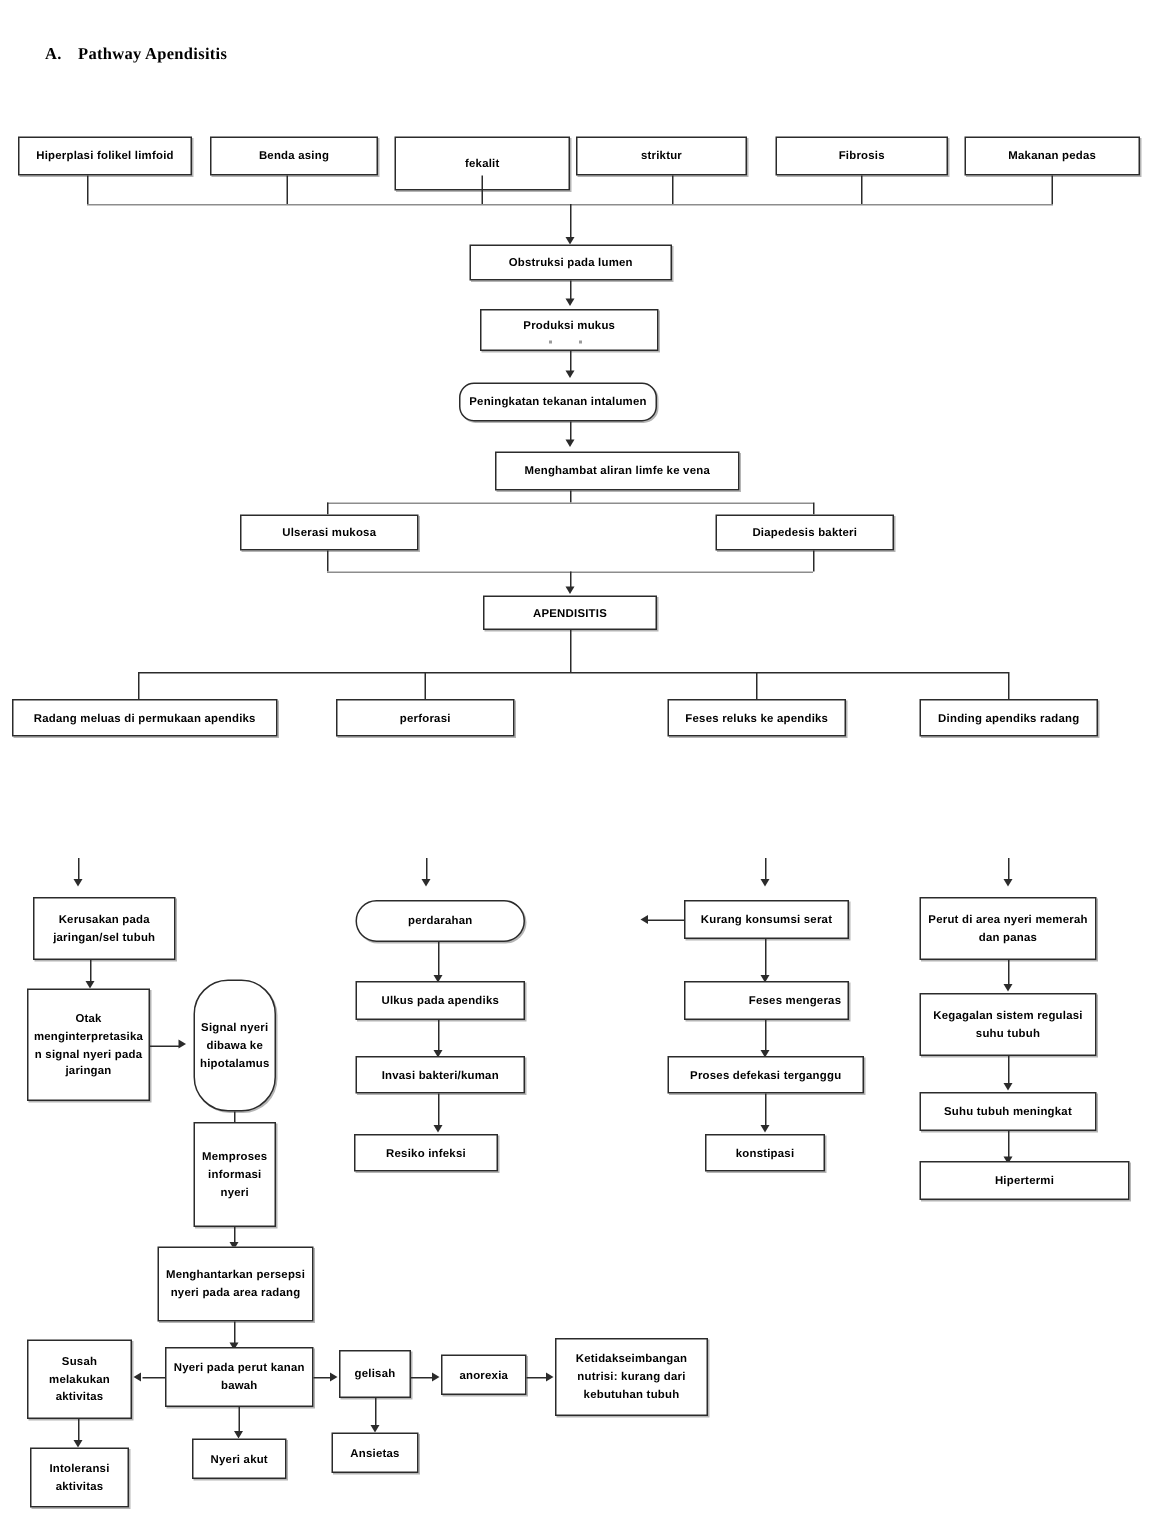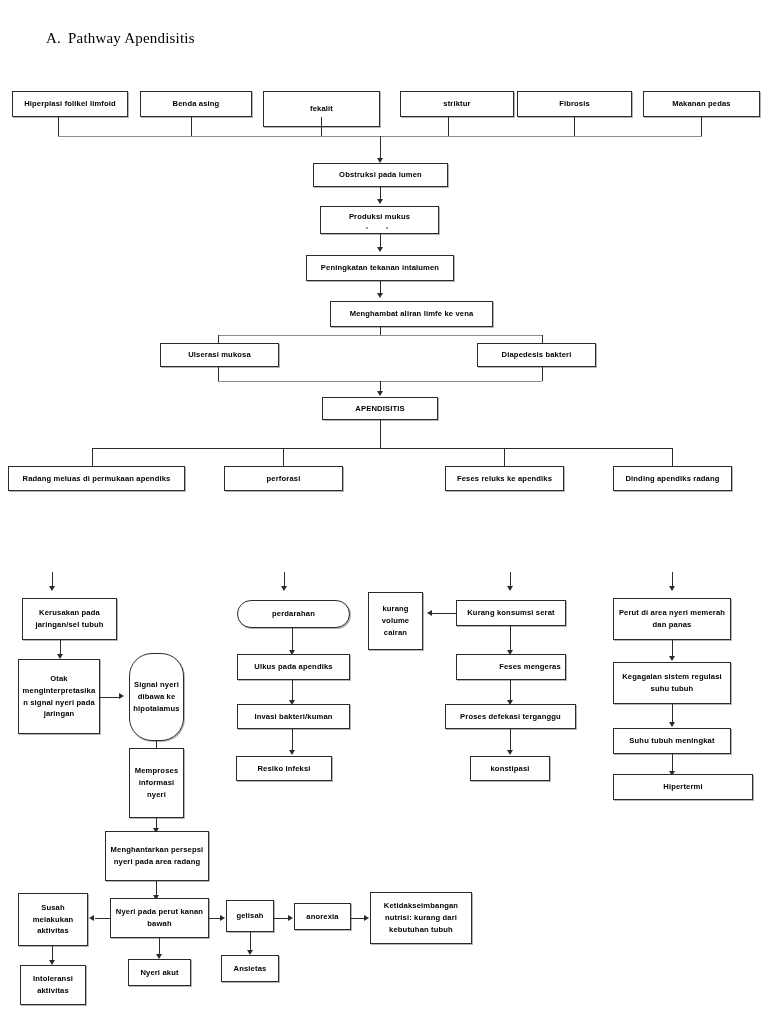--- a/index.html
+++ b/index.html
@@ -16,25 +16,24 @@
     width: 768px;
     height: 1024px;
     overflow: hidden;
     background: #ffffff;
   }
   .title {
     position: absolute;
     left: 30px;
     top: 30px;
     font-family: "Liberation Serif", serif;
-    font-weight: normal;
-    font-size: 15px;
+    font-weight: bold;
+    font-size: 11px;
     letter-spacing: 0.2px;
     white-space: nowrap;
-    margin-left: 16px;
   }
   .title .ltr { display: inline-block; width: 22px; }
   .node {
     position: absolute;
     box-sizing: border-box;
     border: 1px solid #2b2b2b;
     background: #ffffff;
     display: flex;
     align-items: center;
     justify-content: center;
@@ -97,21 +96,21 @@
 
   <div class="node" style="left:12px; top:91px; width:116px; height:26px;">
     <span>Hiperplasi folikel limfoid</span>
   </div>
   <div class="node" style="left:140px; top:91px; width:112px; height:26px;">
     <span>Benda asing</span>
   </div>
   <div class="node" style="left:263px; top:91px; width:117px; height:36px;">
     <span>fekalit</span>
   </div>
-  <div class="node" style="left:400px; top:91px; width:114px; height:26px;">
+  <div class="node" style="left:384px; top:91px; width:114px; height:26px;">
     <span>striktur</span>
   </div>
   <div class="node" style="left:517px; top:91px; width:115px; height:26px;">
     <span>Fibrosis</span>
   </div>
   <div class="node" style="left:643px; top:91px; width:117px; height:26px;">
     <span>Makanan pedas</span>
   </div>
 
   <div class="vline" style="left:58px; top:117px; height:19px;"></div>
@@ -134,21 +133,21 @@
 
   <div class="node" style="left:320px; top:206px; width:119px; height:28px;">
     <span style="margin-bottom:7px;">Produksi mukus</span>
   </div>
   <div class="dotmark" style="left:366px; top:227px;"></div>
   <div class="dotmark" style="left:386px; top:227px;"></div>
 
   <div class="vline" style="left:380px; top:234px; height:14px;"></div>
   <div class="arrow-down" style="left:377px; top:247px;"></div>
 
-  <div class="node" style="left:306px; top:255px; width:148px; height:26px;">
+  <div class="node" style="left:306px; top:255px; width:132px; height:26px;border-radius:10px;">
     <span>Peningkatan tekanan intalumen</span>
   </div>
   <div class="vline" style="left:380px; top:281px; height:14px;"></div>
   <div class="arrow-down" style="left:377px; top:293px;"></div>
 
   <div class="node" style="left:299px; top:301px; width:163px; height:26px;margin-left:31px;">
     <span>Menghambat aliran limfe ke vena</span>
   </div>
 
   <div class="vline" style="left:380px; top:327px; height:8px;"></div>
@@ -250,23 +249,20 @@
   <div class="node" style="left:237px; top:704px; width:113px; height:25px;">
     <span>Invasi bakteri/kuman</span>
   </div>
   <div class="vline" style="left:292px; top:729px; height:23px;"></div>
   <div class="arrow-down" style="left:289px; top:750px;"></div>
 
   <div class="node" style="left:236px; top:756px; width:96px; height:25px;">
     <span>Resiko infeksi</span>
   </div>
 
-  <div class="node" style="left:368px; top:592px; width:55px; height:58px;">
-    <span>kurang volume cairan</span>
-  </div>
   <div class="hline" style="left:432px; top:613px; width:25px;"></div>
   <div class="arrow-left" style="left:427px; top:610px;"></div>
 
   <div class="node" style="left:456px; top:600px; width:110px; height:26px;">
     <span>Kurang konsumsi serat</span>
   </div>
   <div class="vline" style="left:510px; top:626px; height:26px;"></div>
   <div class="arrow-down" style="left:507px; top:650px;"></div>
 
   <div class="node" style="left:456px; top:654px; width:110px; height:26px;padding-left:41px;">

